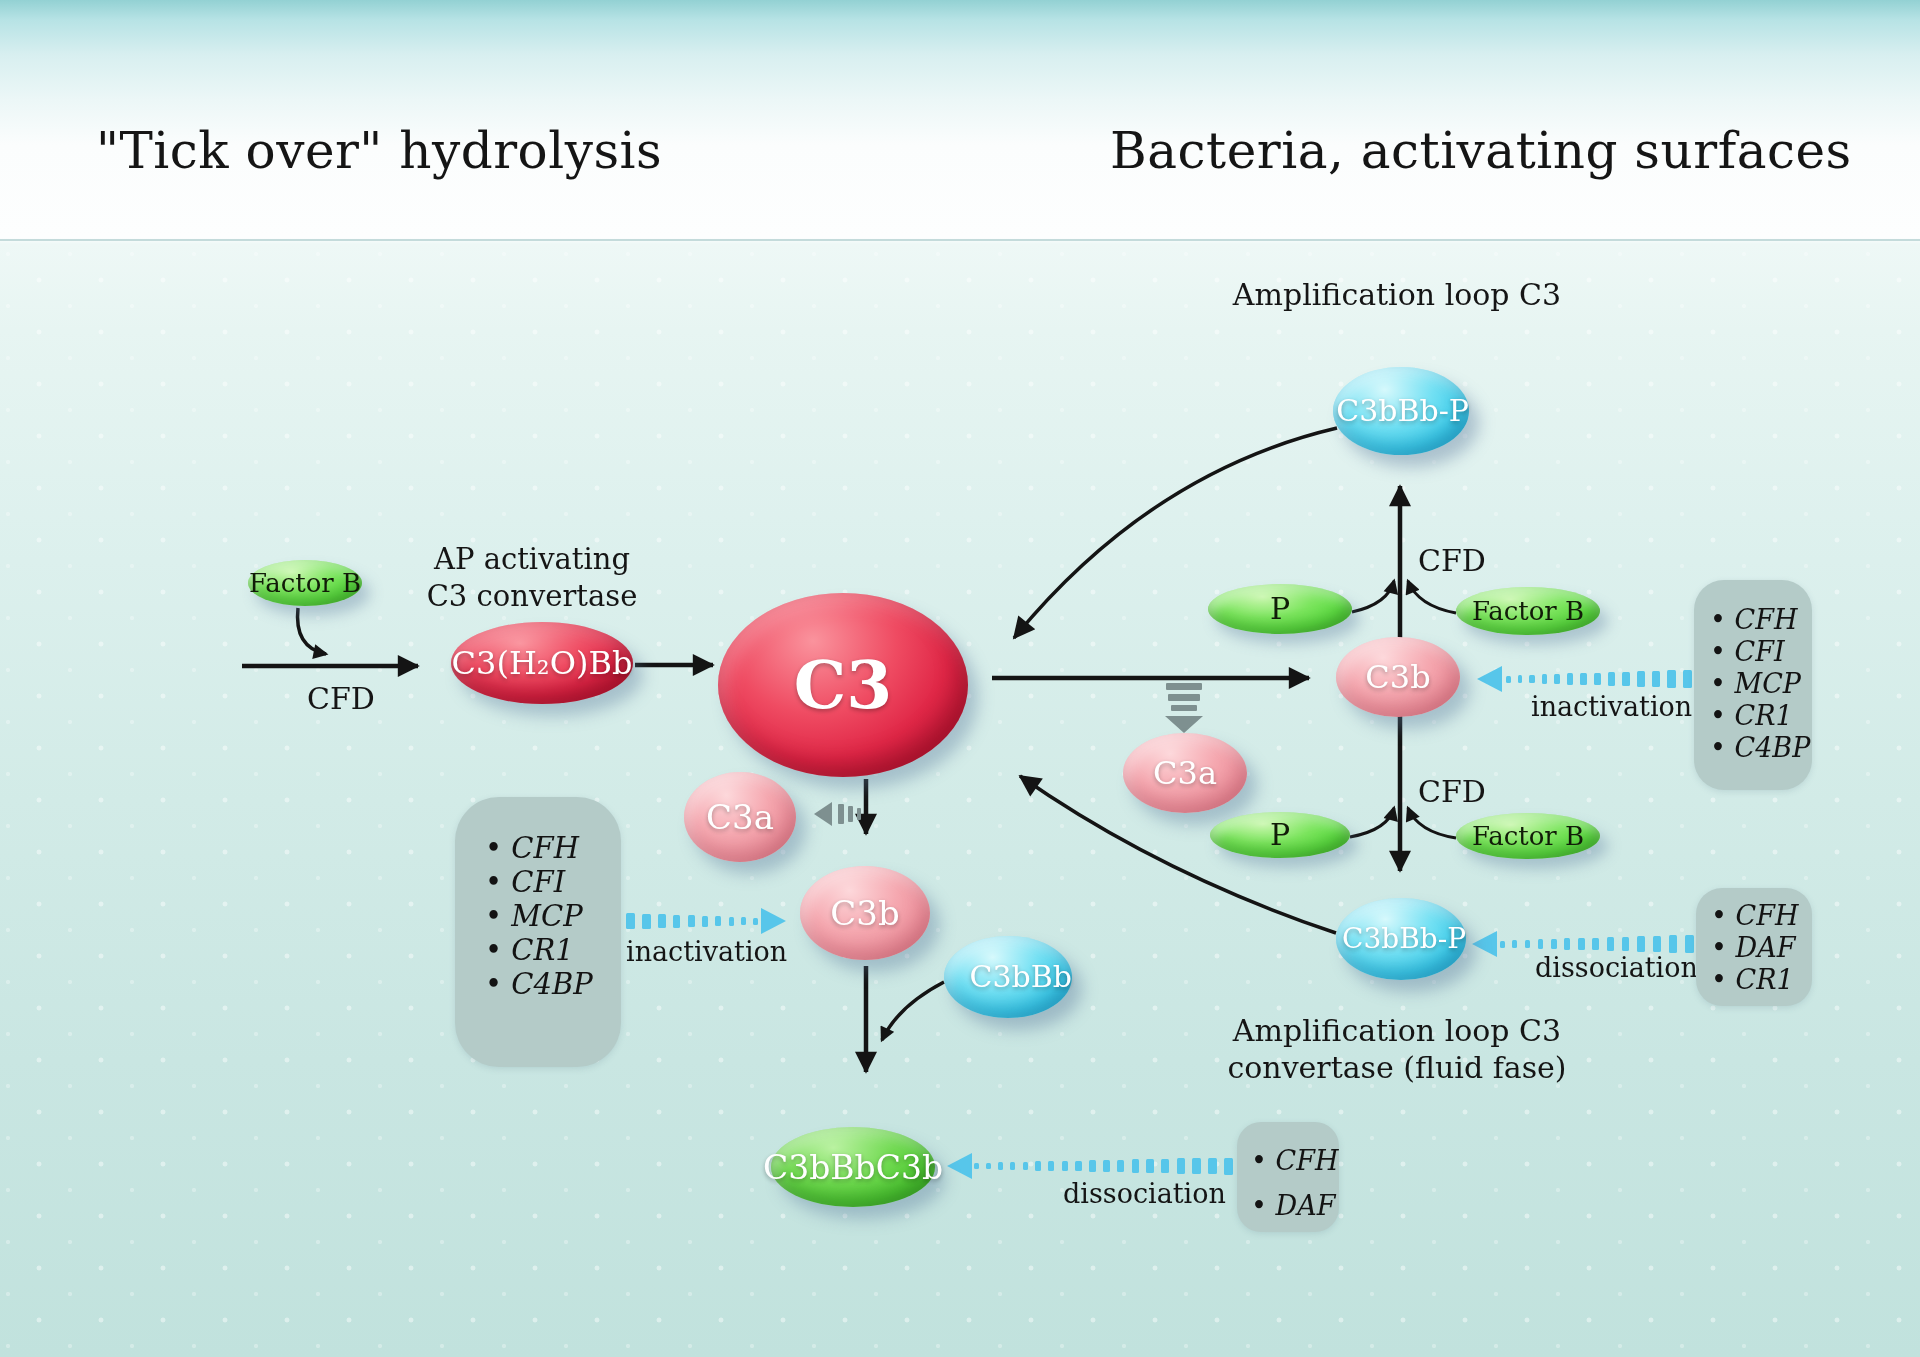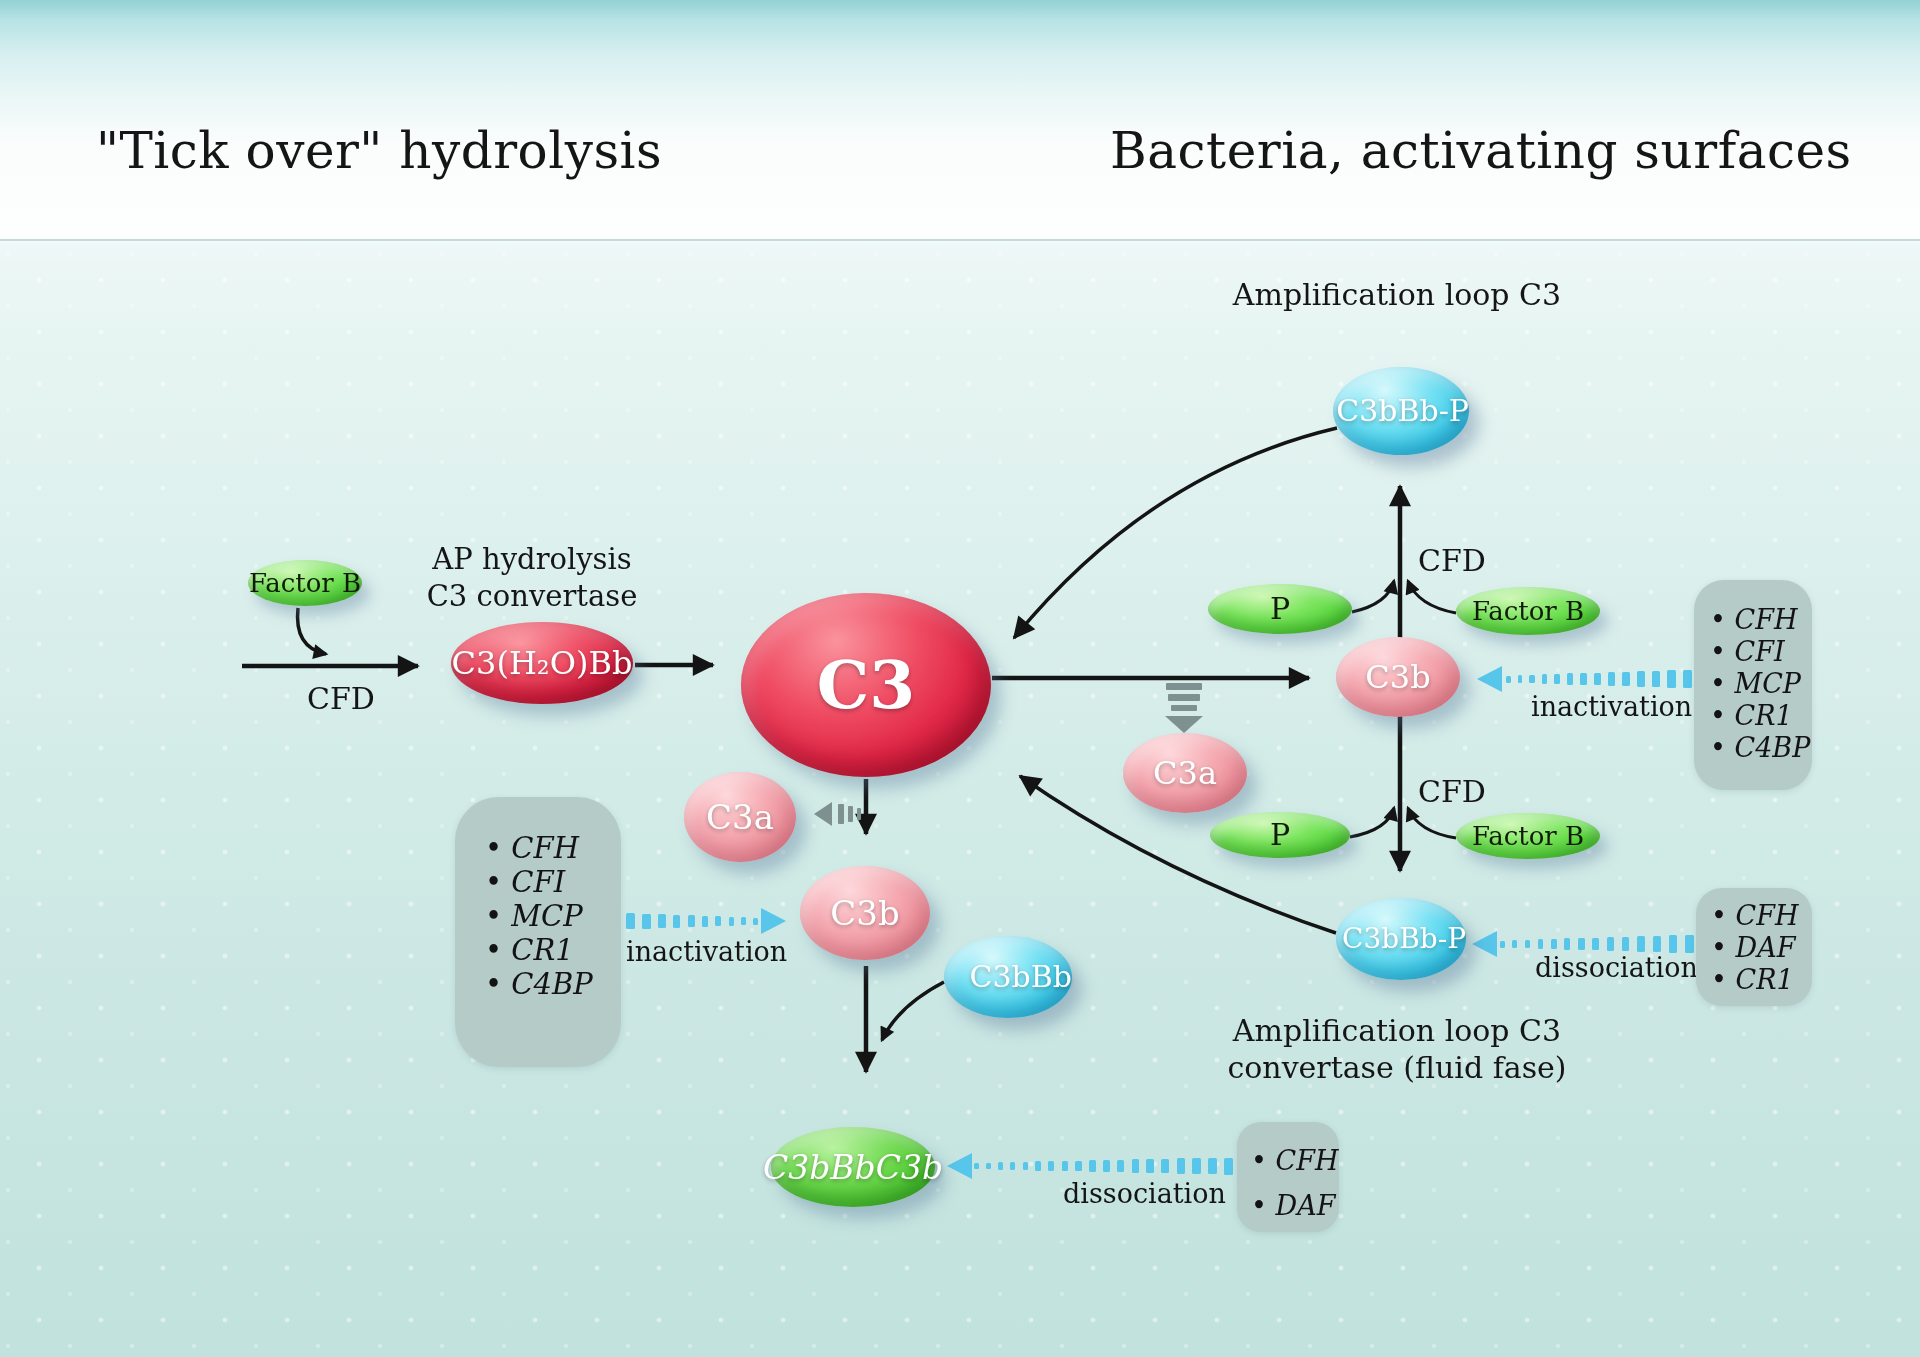--- a/index.html
+++ b/index.html
@@ -31,28 +31,28 @@
   .node .nl{white-space:nowrap;line-height:1;}
   .red{background:radial-gradient(ellipse at 38% 26%,#fa939d 0%,#ef4b62 38%,#e02747 62%,#a50b28 100%);
        box-shadow:10px 12px 16px rgba(90,120,155,.38), inset -8px -12px 22px rgba(120,5,25,.45), inset 8px 10px 18px rgba(255,255,255,.25);}
   .pink{background:radial-gradient(ellipse at 38% 26%,#fdd8db 0%,#f5a8b0 42%,#ef939e 68%,#d8707e 100%);
        box-shadow:10px 12px 16px rgba(90,120,155,.38), inset -6px -10px 18px rgba(170,80,95,.4), inset 6px 8px 14px rgba(255,255,255,.45);}
   .cyan{background:radial-gradient(ellipse at 38% 26%,#d6f9fc 0%,#72e0f3 40%,#45d0ec 65%,#1d9fc6 100%);
        box-shadow:10px 12px 16px rgba(90,120,155,.4), inset -6px -10px 18px rgba(15,120,160,.45), inset 6px 8px 14px rgba(255,255,255,.5);justify-content:flex-end;}
   .green{background:radial-gradient(ellipse at 38% 26%,#c9f7ae 0%,#7ce55e 40%,#5edc43 65%,#36a424 100%);
        box-shadow:8px 10px 14px rgba(90,120,155,.35), inset -5px -8px 14px rgba(40,120,25,.4), inset 5px 7px 12px rgba(255,255,255,.45);}
   .greenbig{background:radial-gradient(ellipse at 38% 26%,#b9f2a0 0%,#6fd94f 42%,#52cb36 68%,#329c22 100%);
-       box-shadow:10px 12px 16px rgba(90,120,155,.38), inset -6px -10px 18px rgba(30,110,20,.45), inset 6px 8px 14px rgba(255,255,255,.4);font-style:italic;}
+       box-shadow:10px 12px 16px rgba(90,120,155,.38), inset -6px -10px 18px rgba(30,110,20,.45), inset 6px 8px 14px rgba(255,255,255,.4);}
   .wtxt{color:#fff;text-shadow:0 2px 4px rgba(0,0,0,.3);}
   .ktxt{color:#111c08;}
 
   .n-c3h2o{left:75px;top:620px;width:164px;height:90px;font-size:34px;}
   .n-factor-b-left{left:248px;top:560px;width:114px;height:46px;font-size:26px;}
   .n-c3h2obb{left:451px;top:622px;width:182px;height:82px;font-size:32px;}
-  .n-c3-big{left:741px;top:593px;width:250px;height:184px;font-size:66px;font-weight:bold;}
+  .n-c3-big{left:718px;top:593px;width:250px;height:184px;font-size:66px;font-weight:bold;}
   .n-c3a-left{left:684px;top:772px;width:112px;height:90px;font-size:34px;}
   .n-c3b-left{left:800px;top:866px;width:130px;height:94px;font-size:34px;}
   .n-c3bbb{left:944px;top:936px;width:128px;height:82px;font-size:30px;}
   .n-c3bbbc3b{left:771px;top:1127px;width:164px;height:80px;font-size:33px;}
   .n-p-top{left:1208px;top:584px;width:144px;height:50px;font-size:30px;}
   .n-factor-b-top{left:1456px;top:587px;width:144px;height:48px;font-size:26px;}
   .n-c3b-right{left:1336px;top:637px;width:124px;height:80px;font-size:32px;}
   .n-c3a-right{left:1123px;top:733px;width:124px;height:80px;font-size:32px;}
   .n-p-bottom{left:1210px;top:812px;width:140px;height:46px;font-size:30px;}
   .n-factor-b-bottom{left:1456px;top:813px;width:144px;height:46px;font-size:26px;}
@@ -273,21 +273,21 @@
       <span class="nl ktxt">Factor B</span>
     </div>
   <div class="node cyan n-c3bbbp-surface">
       <span class="nl wtxt">C3bBb-P</span>
     </div>
   <div class="node cyan n-c3bbbp-fluid">
       <span class="nl wtxt">C3bBb-P</span>
     </div>
 
   <div id="ap-initiation" class="lbl">
-    <div>AP hydrolysis</div>
+    <div>AP activating</div>
     <div>C3 convertase</div>
   </div>
   <div id="cfd-left" class="lbl">CFD</div>
   <div id="amp-surface" class="lbl">
     <div>Amplification loop C3</div>
   </div>
   <div id="cfd-top-right" class="lbl">CFD</div>
   <div id="inactivation-left" class="lbl">inactivation</div>
   <div id="inactivation-right" class="lbl">inactivation</div>
   <div id="cfd-bottom-right" class="lbl">CFD</div>

